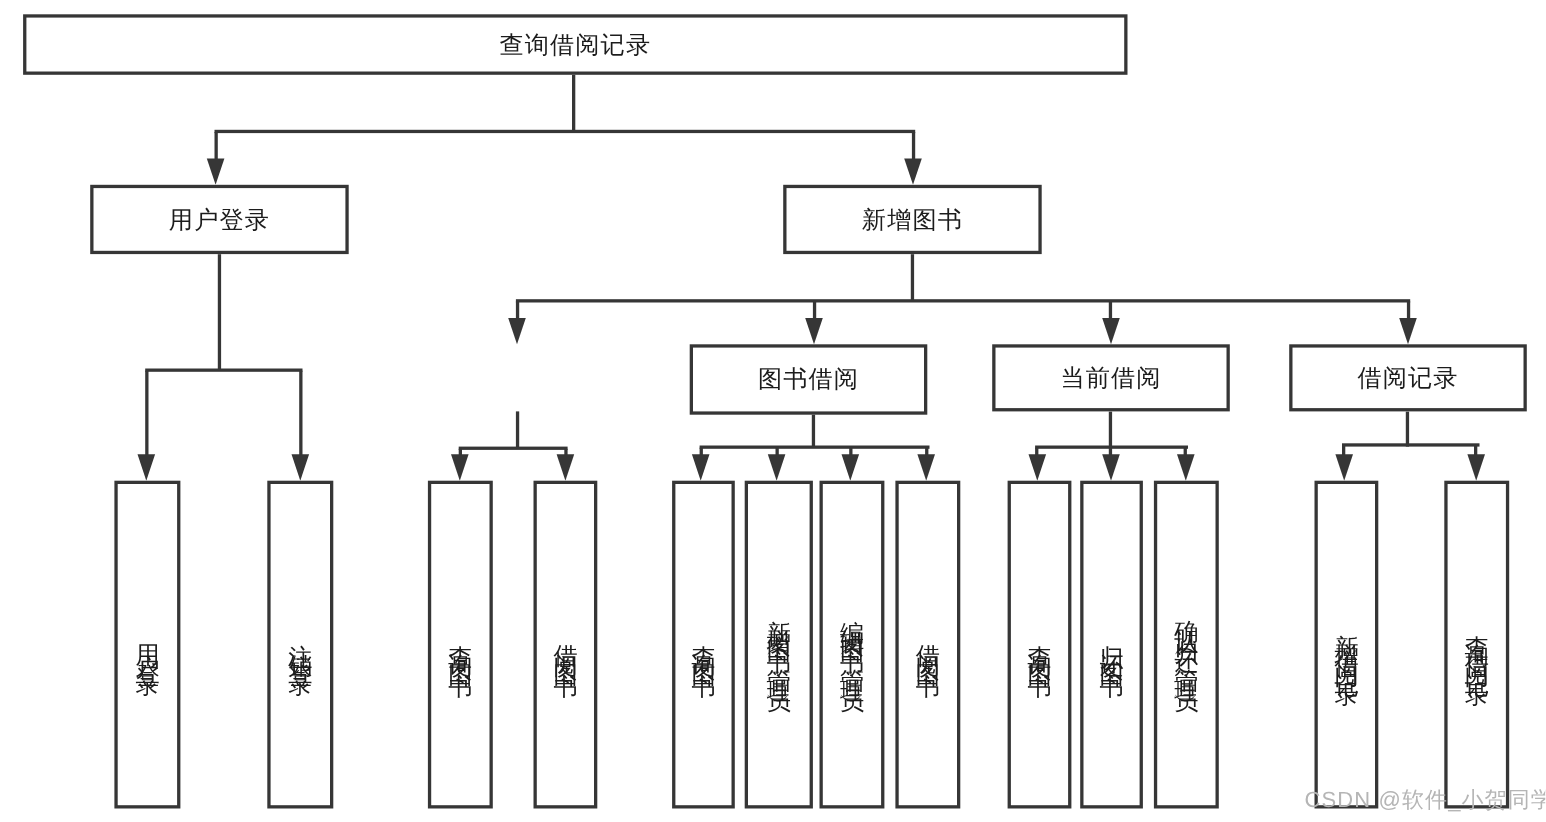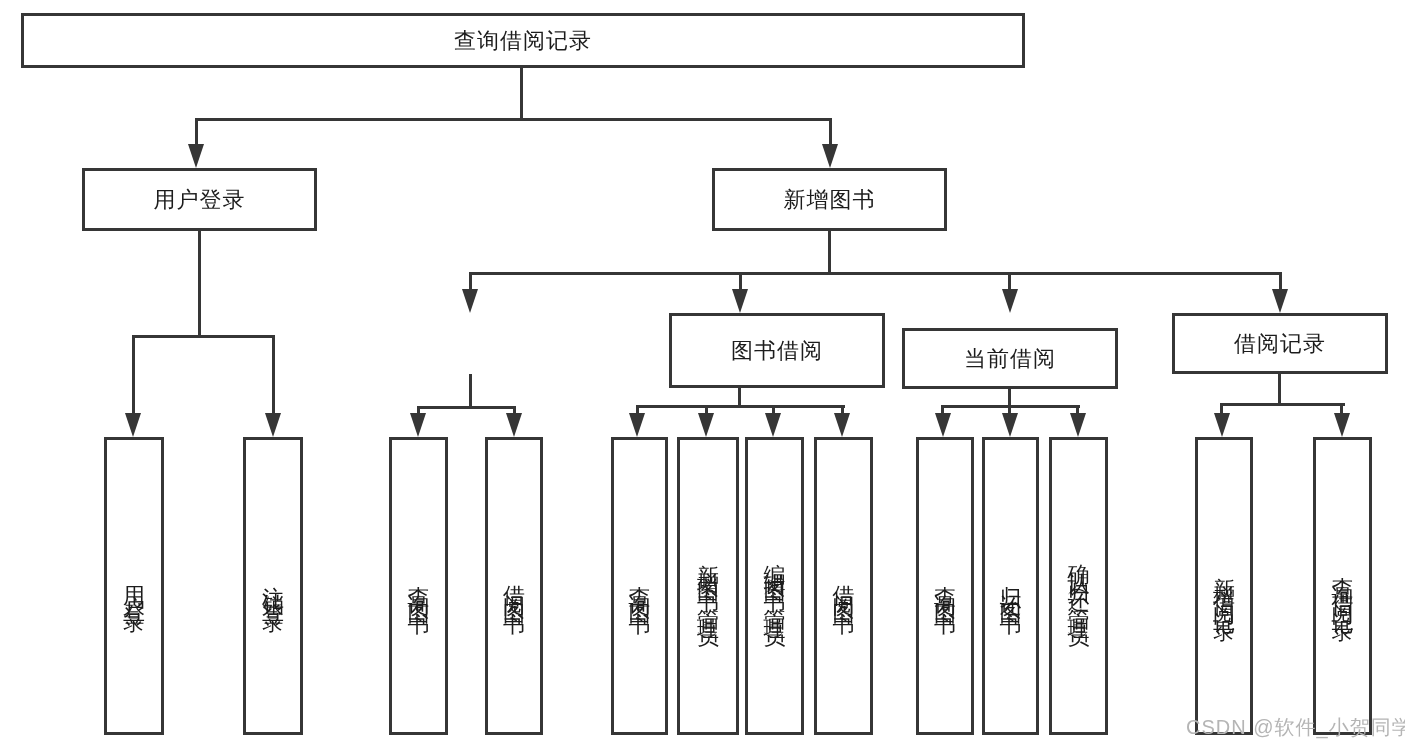--- a/index.html
+++ b/index.html
@@ -121,24 +121,24 @@
     <span class="hlabel">查询借阅记录</span>
   </div>
 
   <div class="box" style="left:82px;top:168px;width:235px;height:63px">
     <span class="hlabel">用户登录</span>
   </div>
   <div class="box" style="left:712px;top:168px;width:235px;height:63px">
     <span class="hlabel">新增图书</span>
   </div>
 
-  <div class="box" style="left:669px;top:313px;width:216px;height:75px">
+  <div class="box" style="left:627px;top:313px;width:216px;height:64px">
     <span class="hlabel">图书借阅</span>
   </div>
-  <div class="box" style="left:902px;top:328px;width:216px;height:61px">
+  <div class="box" style="left:902px;top:313px;width:216px;height:61px">
     <span class="hlabel">当前借阅</span>
   </div>
   <div class="box" style="left:1172px;top:313px;width:216px;height:61px">
     <span class="hlabel">借阅记录</span>
   </div>
 
   <div class="box" style="left:104px;top:437px;width:60px;height:298px">
     <span class="vlabel">用户登录</span>
   </div>
   <div class="box" style="left:243px;top:437px;width:60px;height:298px">

